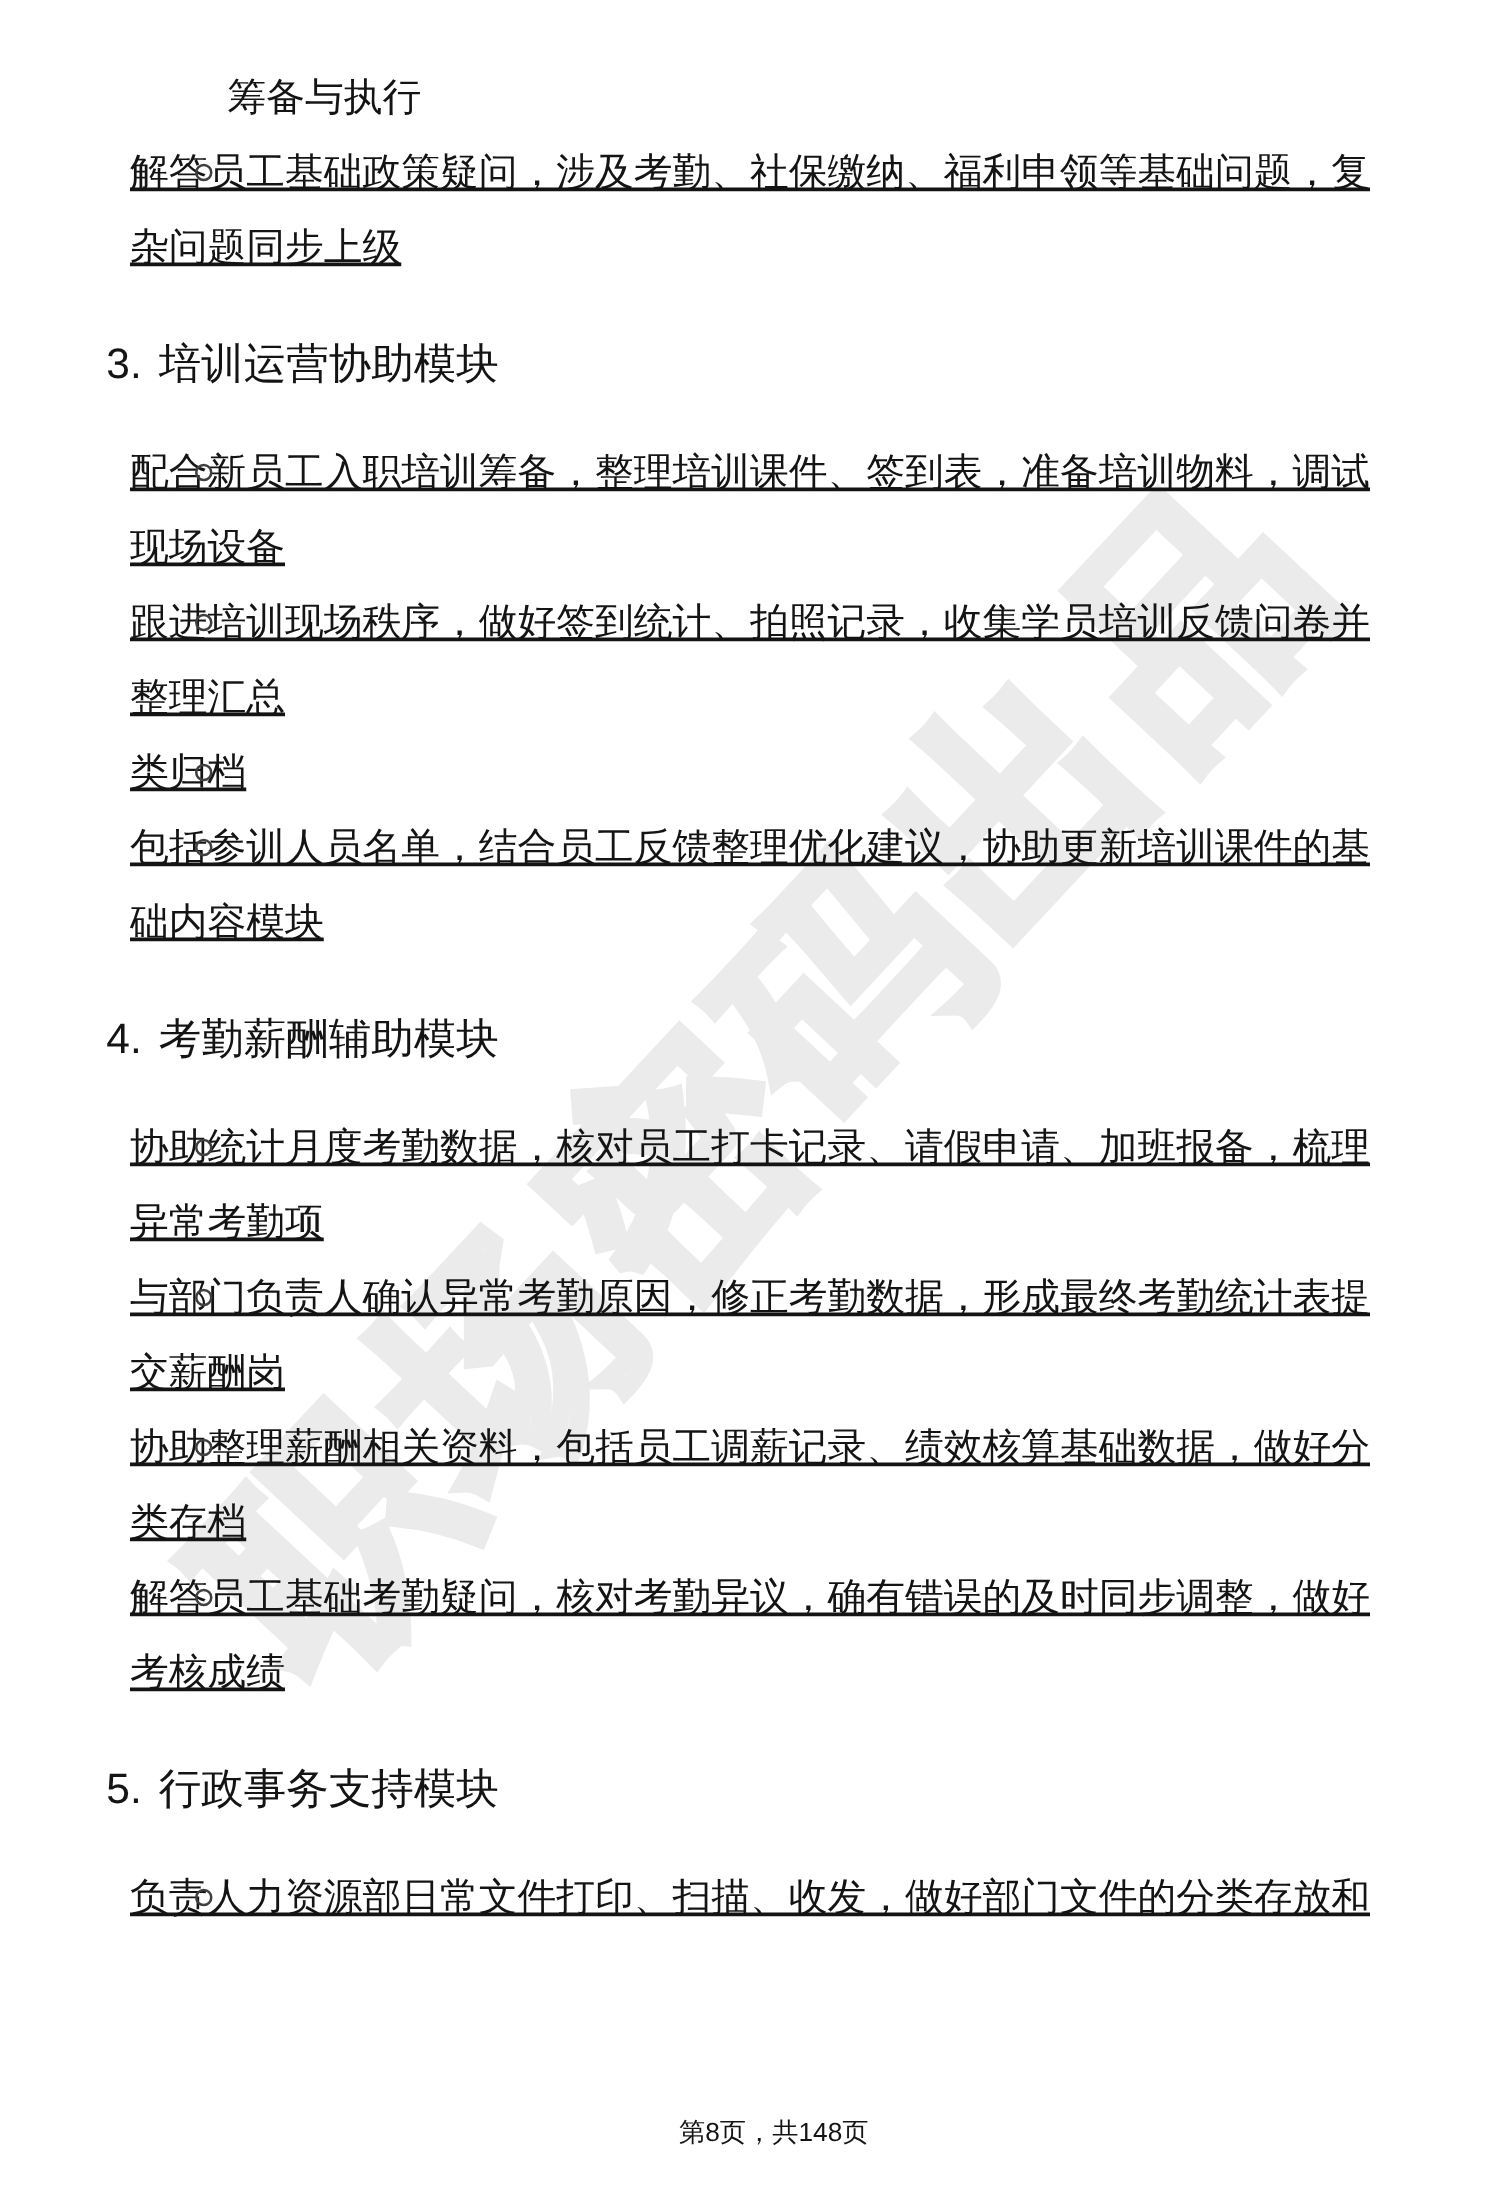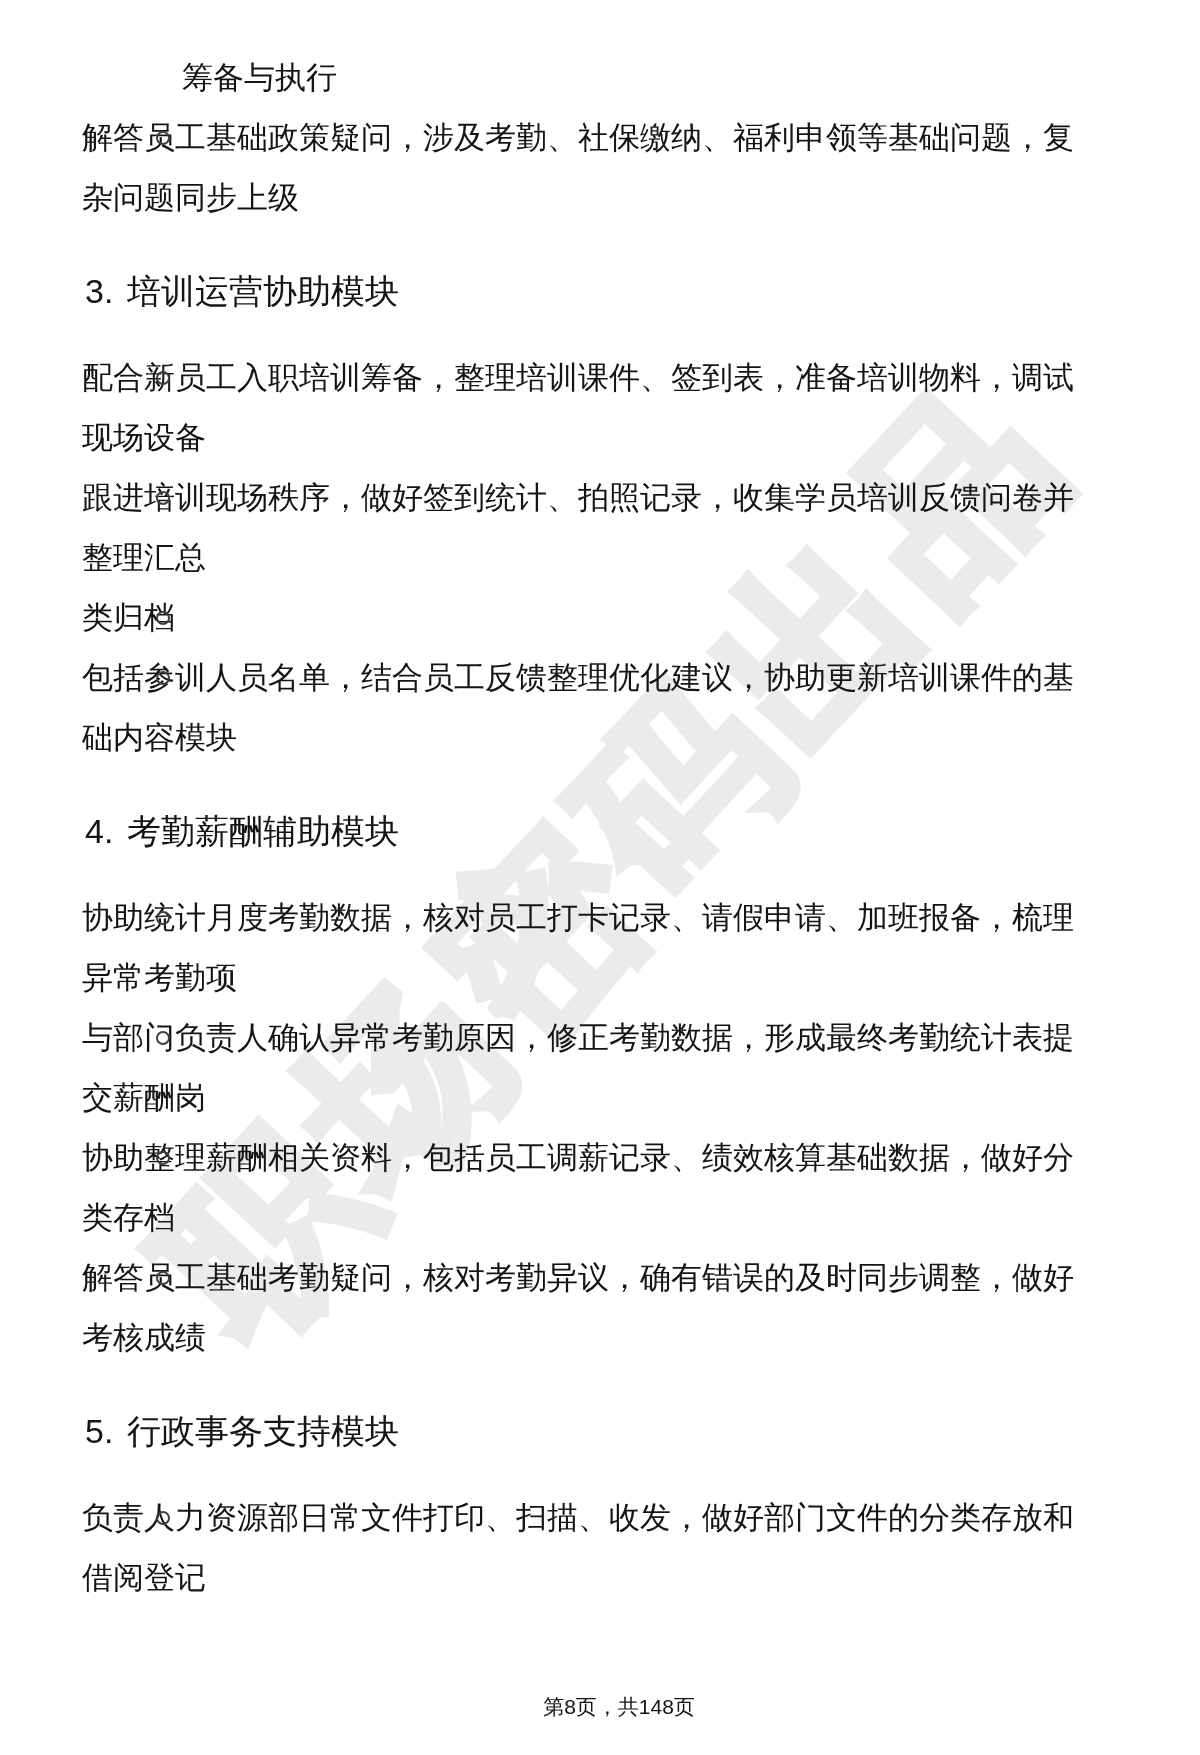--- a/index.html
+++ b/index.html
@@ -37,23 +37,24 @@
   .bullet { position:relative; }
   .bullet .dot {
     position:absolute;
     left:156px; top:23px;
     width:10px; height:10px;
     border:2px solid #3f3f3f;
     border-radius:50%;
     background:transparent;
   }
   .bline {
-    padding-left:82px;
+    padding-left:104px;
     font-size:31px; line-height:60px;
     white-space:nowrap;
+    text-decoration:underline;
   }
   .heading {
     font-size:34px; line-height:66px;
     margin:30px 0 24px 0;
     padding-left:85px;
     white-space:nowrap;
   }
   .heading .hnum { display:inline-block; width:42px; }
   .footer {
     position:absolute;
@@ -136,20 +137,19 @@
       <div class="bline">考核成绩</div>
     </div>
 
     <div class="heading">
       <span class="hnum">5.</span><span class="htitle">行政事务支持模块</span>
     </div>
 
     <div class="bullet">
       <span class="dot"></span>
       <div class="bline">负责人力资源部日常文件打印、扫描、收发，做好部门文件的分类存放和</div>
-      <div class="bline">借阅登记</div>
     </div>
 
   </div>
 
   <div class="footer">第8页，共148页</div>
 
 </div>
 
 </body></html>

